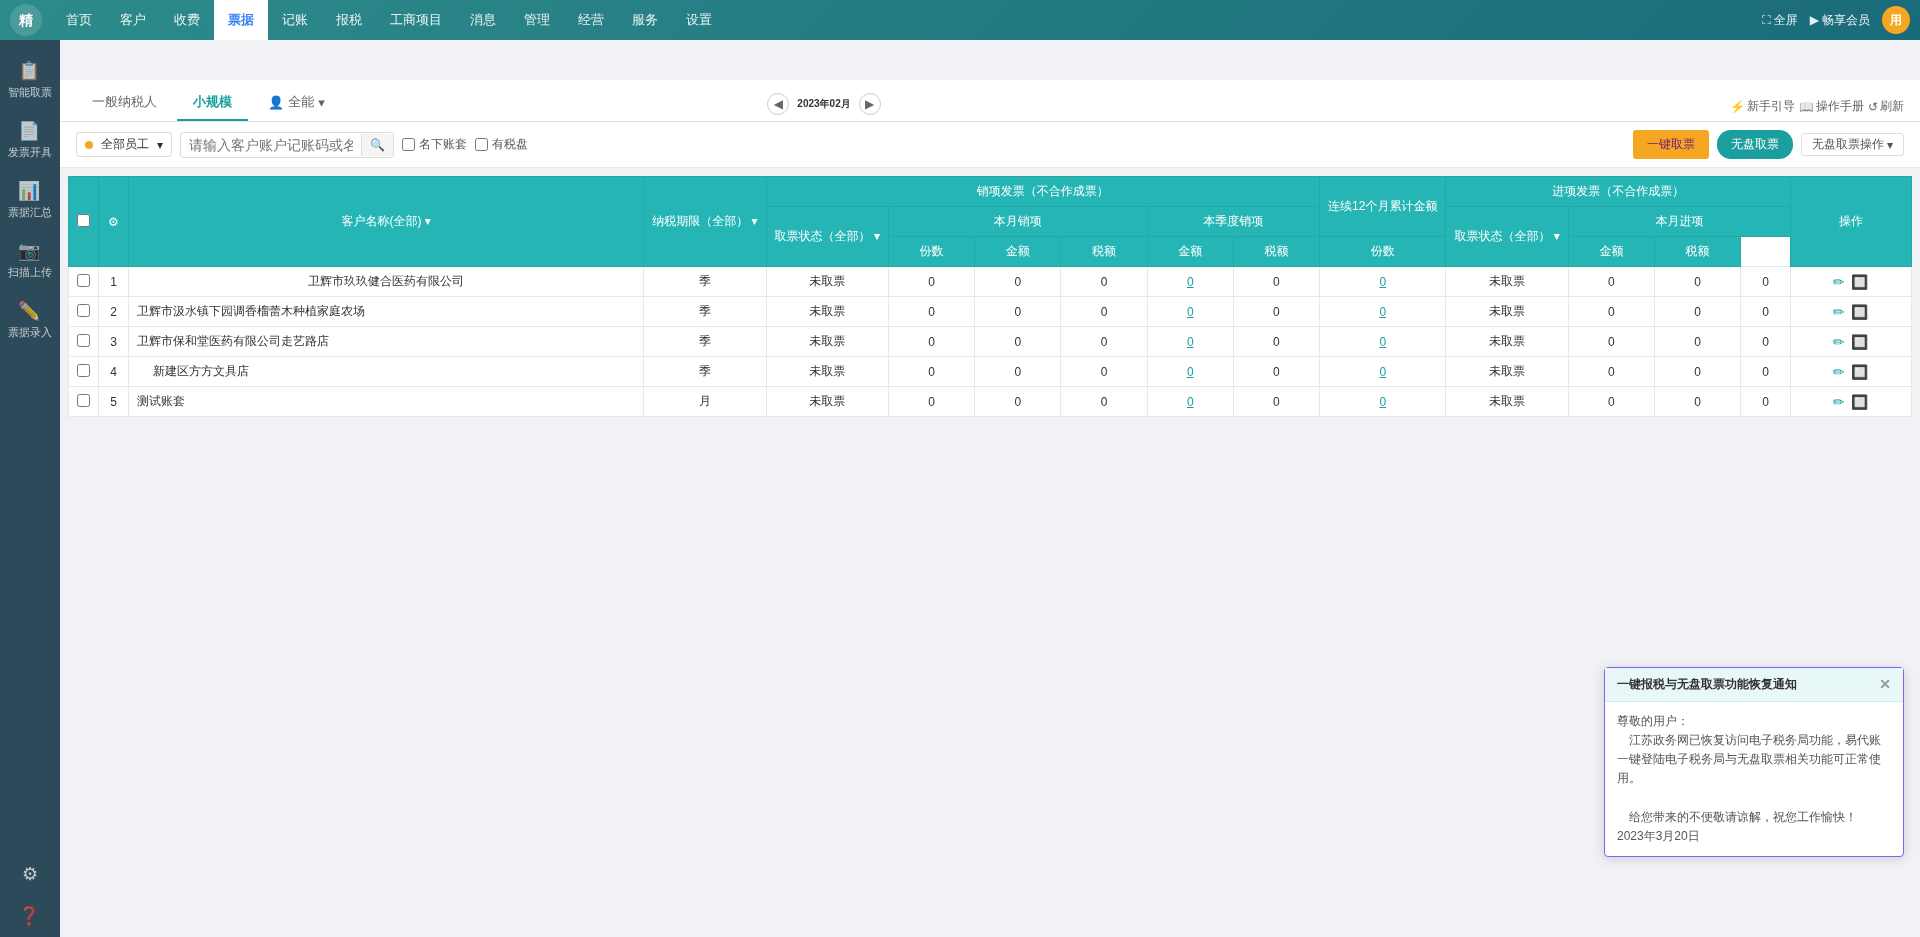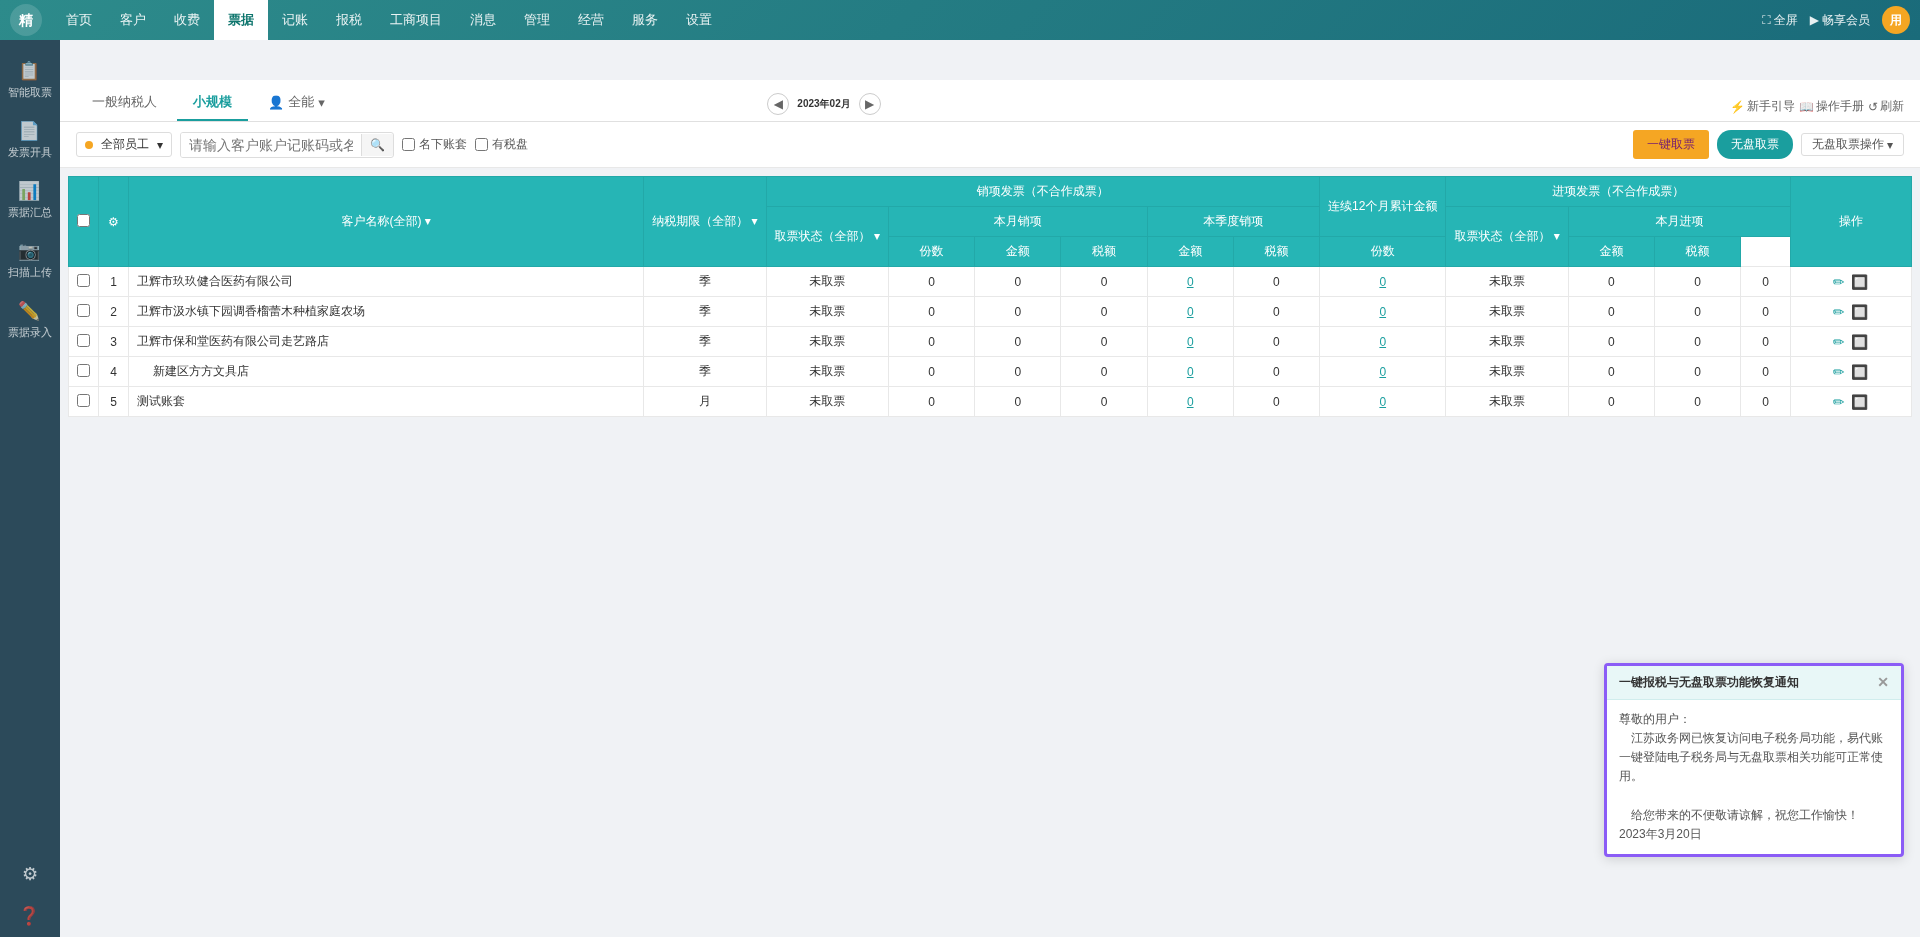--- a/index.html
+++ b/index.html
@@ -29,21 +29,21 @@
       padding: 0 14px;
       height: 40px;
       display: flex;
       align-items: center;
       cursor: pointer;
       font-size: 13px;
       white-space: nowrap;
     }
     .top-nav .nav-item.active {
       background: #fff;
-      color: #0f766e;
+      color: #3b82f6;
       font-weight: bold;
     }
     .top-nav .nav-right {
       display: flex;
       align-items: center;
       gap: 12px;
       color: rgba(255,255,255,0.9);
       font-size: 12px;
     }
     .top-nav .nav-right span { cursor: pointer; white-space: nowrap; }
@@ -267,21 +267,21 @@
     .col-checkbox { width: 30px; }
     .col-settings { width: 30px; }
 
     
     .notification-popup {
       position: fixed;
       right: 16px;
       bottom: 80px;
       width: 300px;
       background: #fff;
-      border: 3px solid #8b5cf6;
+      border: 1px solid #8b5cf6;
       border-radius: 4px;
       box-shadow: 0 2px 12px rgba(0,0,0,0.15);
       font-size: 12px;
       z-index: 100;
     }
     .notification-header {
       background: #e8f7f7;
       padding: 8px 12px;
       display: flex;
       justify-content: space-between;
@@ -494,21 +494,21 @@
           <th>金额</th>
           <th>税额</th>
         </tr>
       </thead>
       <tbody id="table-body">
       <tr>
       <td class="col-checkbox">
         <input type="checkbox" style="">
       </td>
       <td class="row-num">1</td>
-      <td style="text-align:left;padding-left:8px;">卫辉市玖玖健合医药有限公司</td>
+      <td style="text-align:center;padding-left:8px;">卫辉市玖玖健合医药有限公司</td>
       <td>季</td>
       <td class="status-badge">未取票</td>
       <td>0</td>
       <td>0</td>
       <td>0</td>
       <td><span class="link-0">0</span></td>
       <td>0</td>
       <td><span class="link-0">0</span></td>
       <td class="status-badge">未取票</td>
       <td>0</td>

